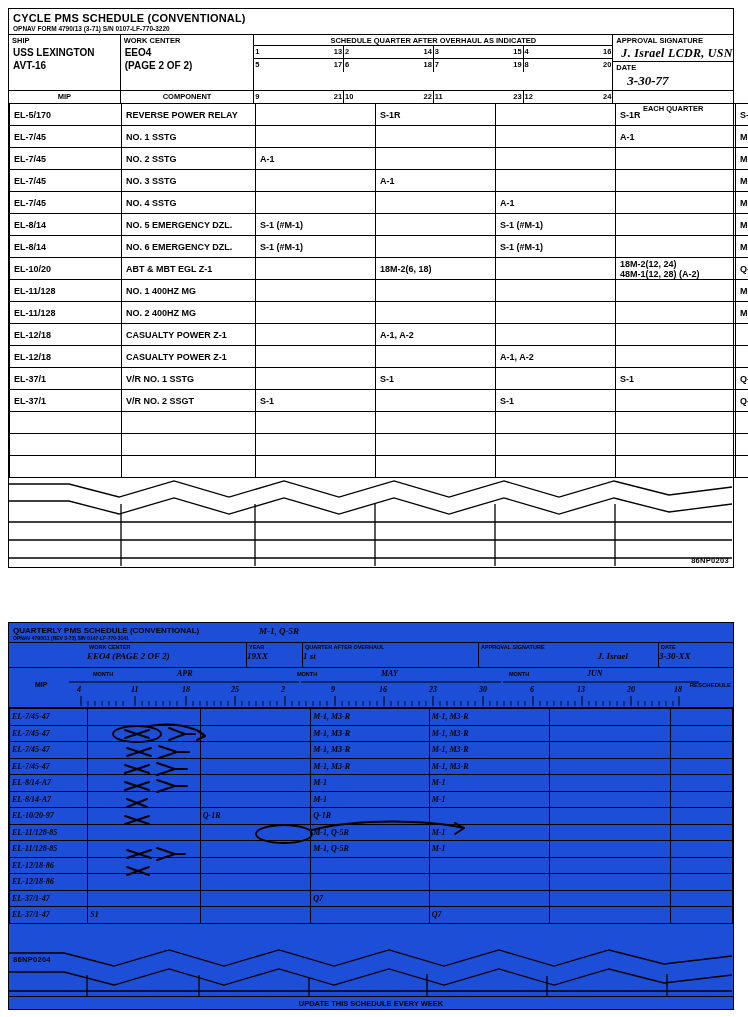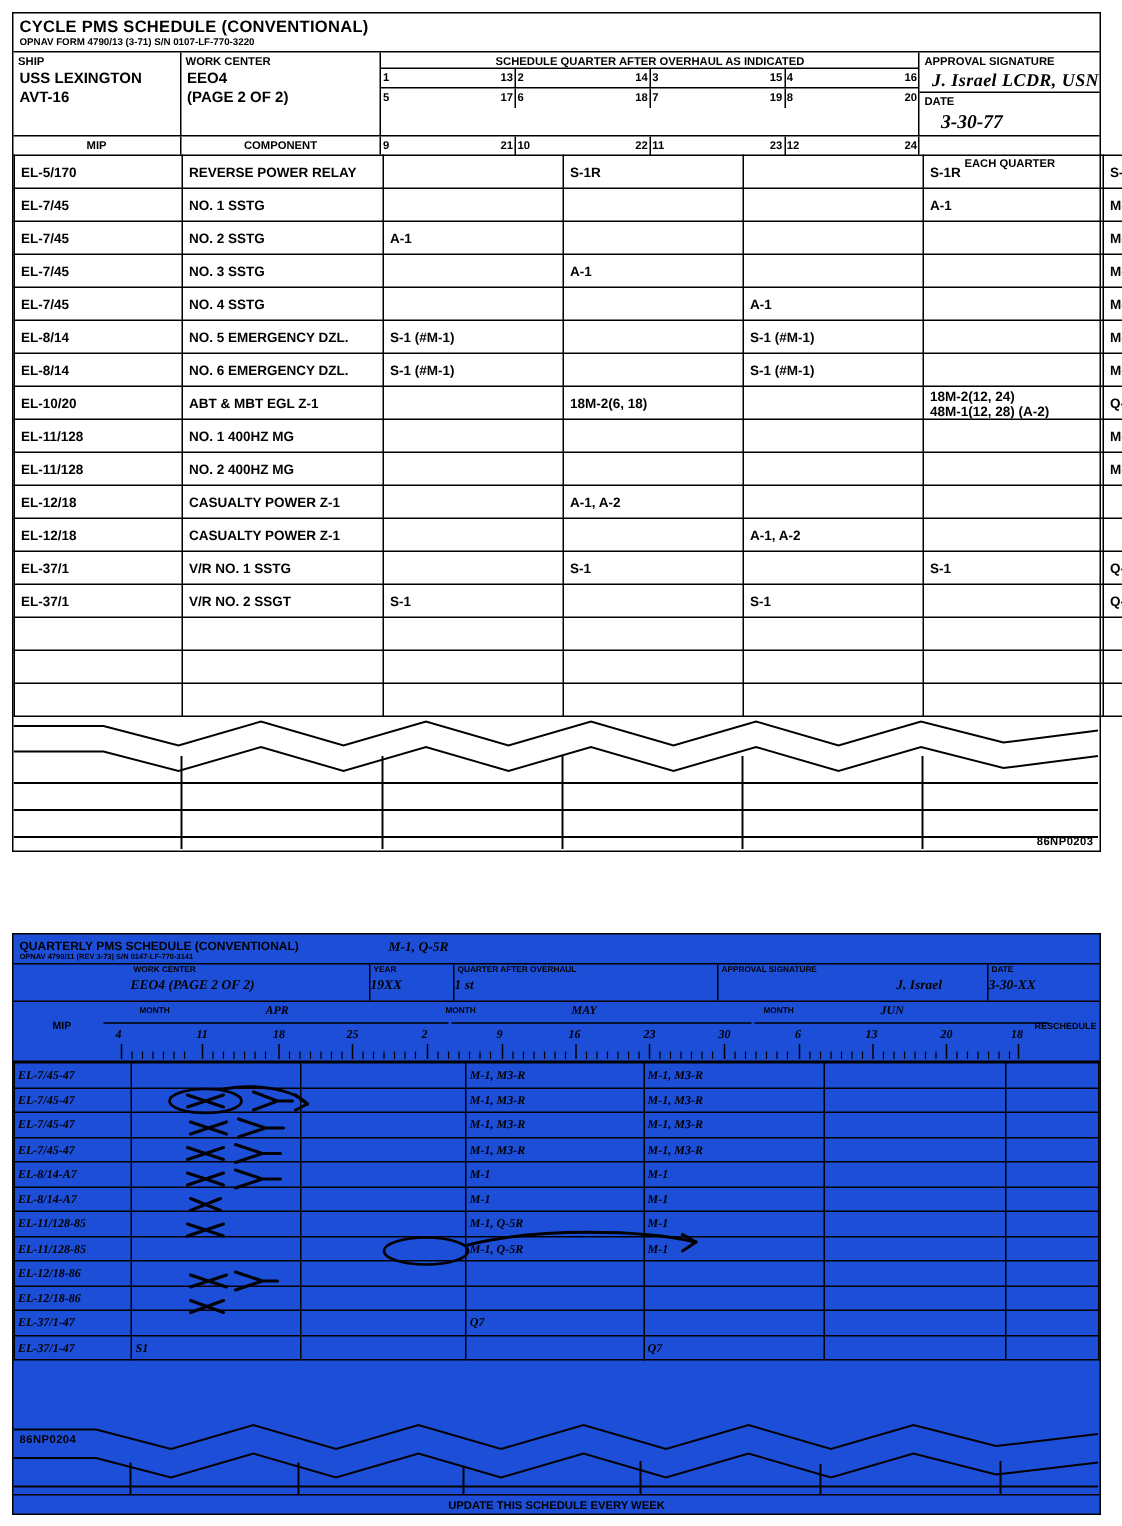--- a/index.html
+++ b/index.html
@@ -749,20 +749,29 @@
           <tr>
               <td class="qmip">EL-8/14-A7</td>
               <td></td>
               <td></td>
               <td>M-1</td>
               <td>M-1</td>
               <td></td>
               <td class="qresch"></td>
             </tr>
           <tr>
+              <td class="qmip">EL-10/20-97</td>
+              <td></td>
+              <td>Q-1R</td>
+              <td>Q-1R</td>
+              <td></td>
+              <td></td>
+              <td class="qresch"></td>
+            </tr>
+          <tr>
               <td class="qmip">EL-11/128-85</td>
               <td></td>
               <td></td>
               <td>M-1, Q-5R</td>
               <td>M-1</td>
               <td></td>
               <td class="qresch"></td>
             </tr>
           <tr>
               <td class="qmip">EL-11/128-85</td>

